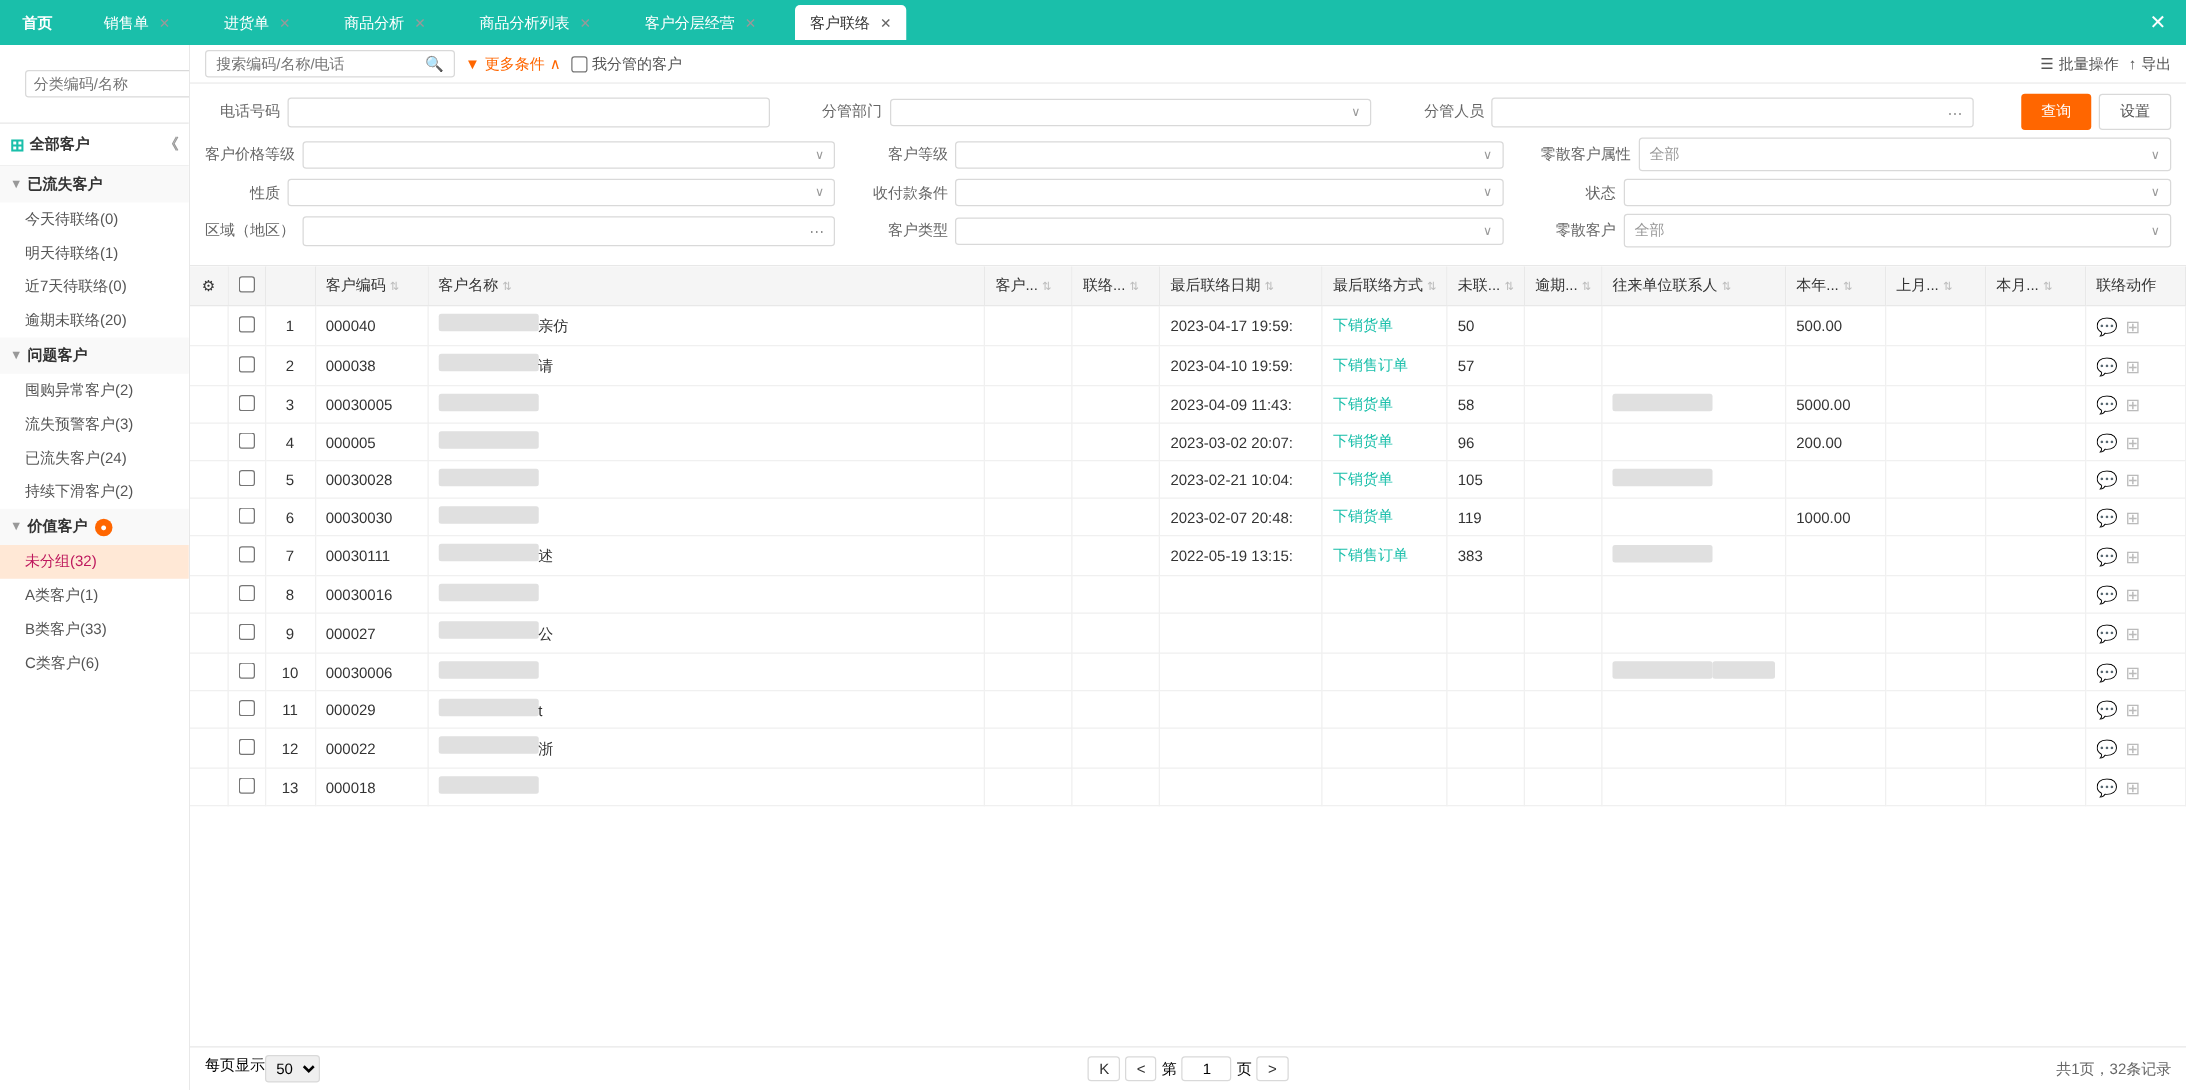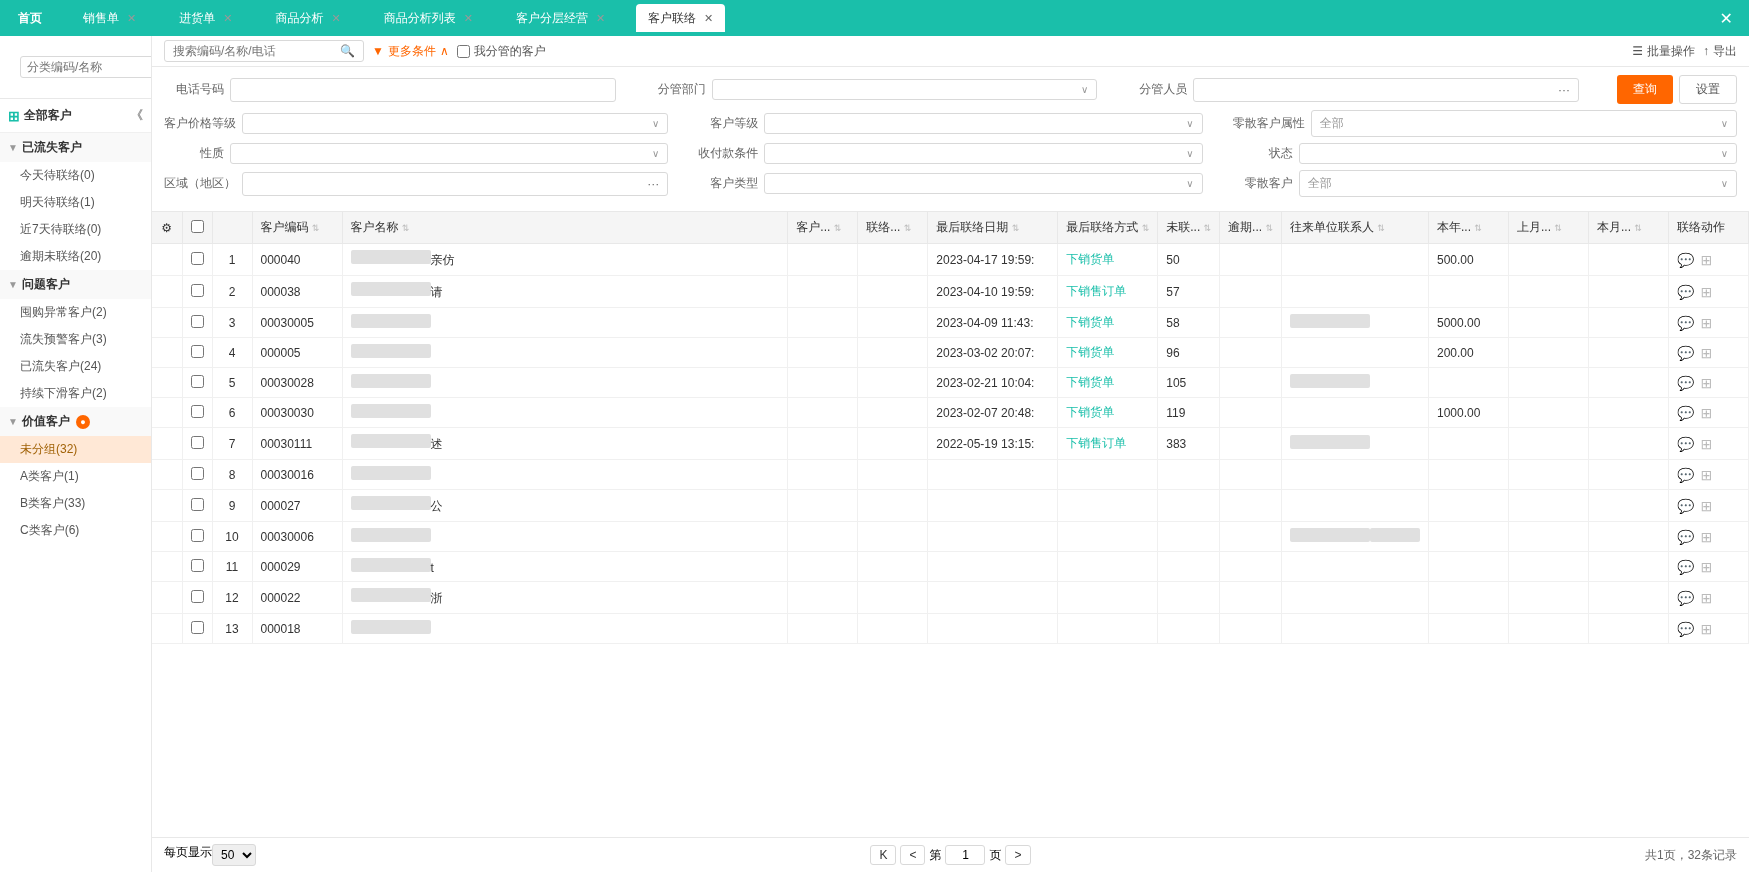--- a/index.html
+++ b/index.html
@@ -46,21 +46,21 @@
       border-bottom: 1px solid #f0f0f0; cursor: pointer; justify-content: space-between;
     }
     .sidebar-all-customers .left { display: flex; align-items: center; gap: 4px; }
     .sidebar-section-header {
       display: flex; align-items: center; padding: 6px 8px; color: #333; font-weight: bold; gap: 4px;
       background: #f9f9f9;
     }
     .sidebar-item {
       padding: 5px 8px 5px 20px; color: #555; cursor: pointer; white-space: nowrap;
     }
-    .sidebar-item.active { background: #ffe8d6; color: #a16207; }
+    .sidebar-item.active { background: #ffe8d6; color: #be185d; }
     .arrow { font-size: 10px; color: #999; }
     .grid-icon { color: #1abfaa; font-size: 14px; }
     .collapse-icon { color: #999; cursor: pointer; font-size: 12px; }
 
     
     .content-area {
       flex: 1; display: flex; flex-direction: column; overflow: hidden; background: #f5f5f5;
     }
 
     

